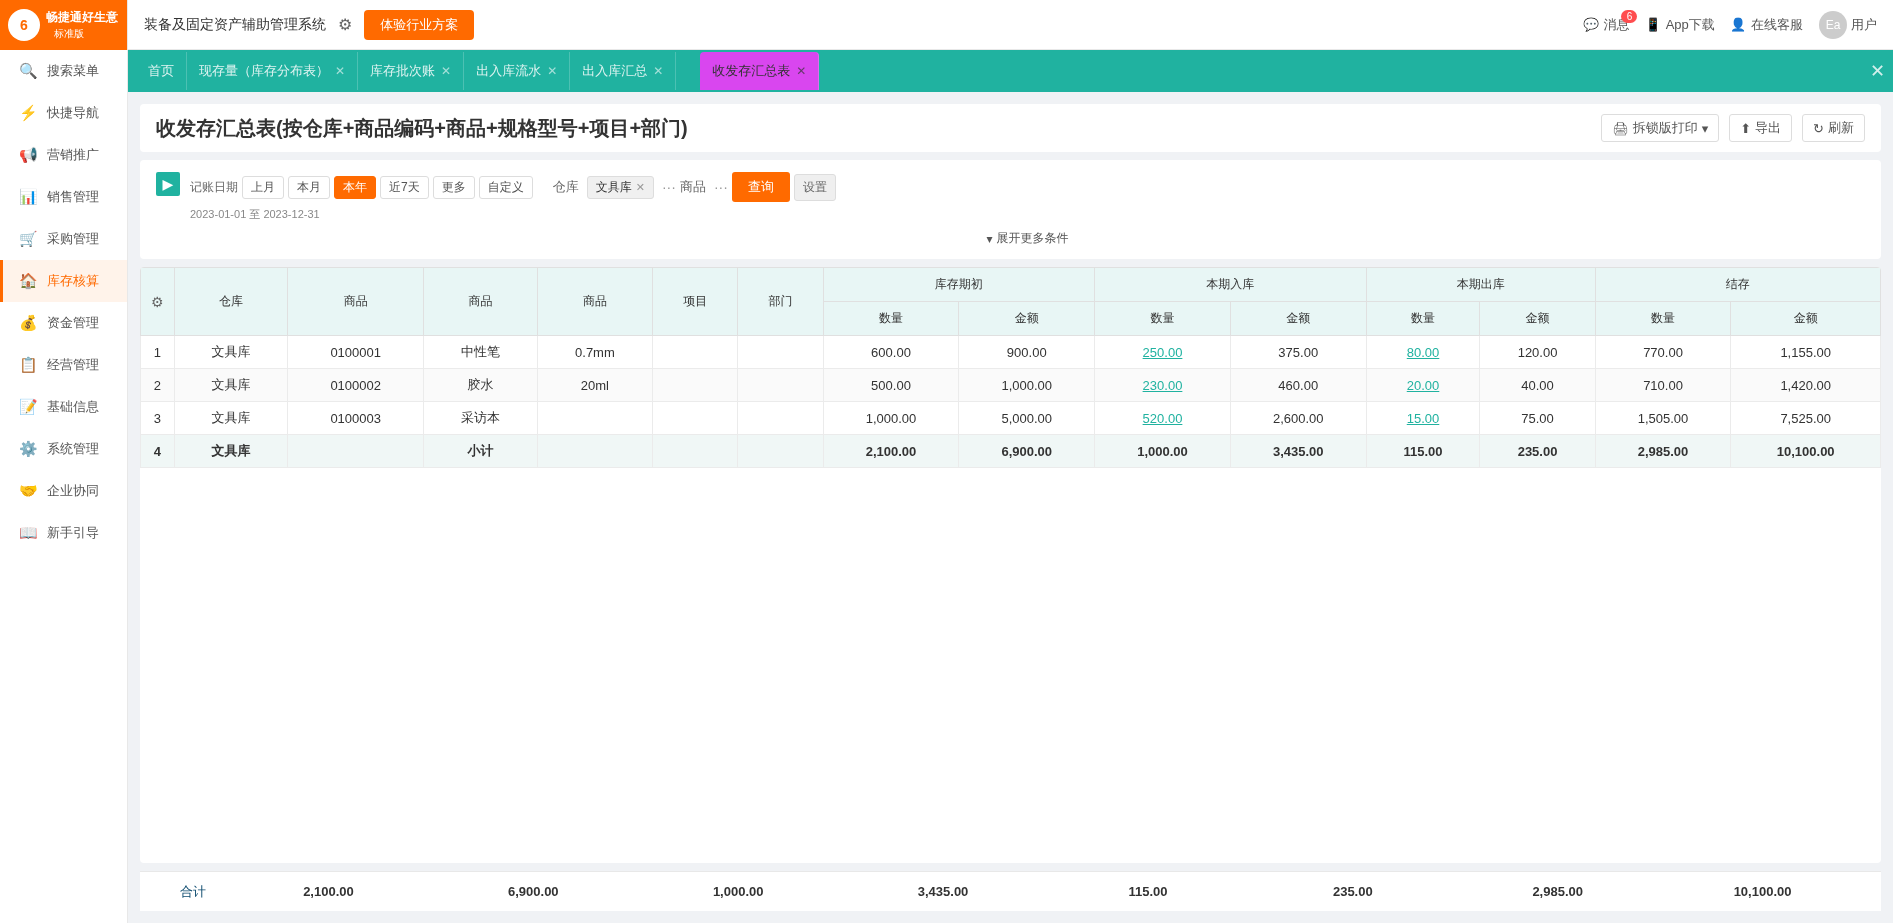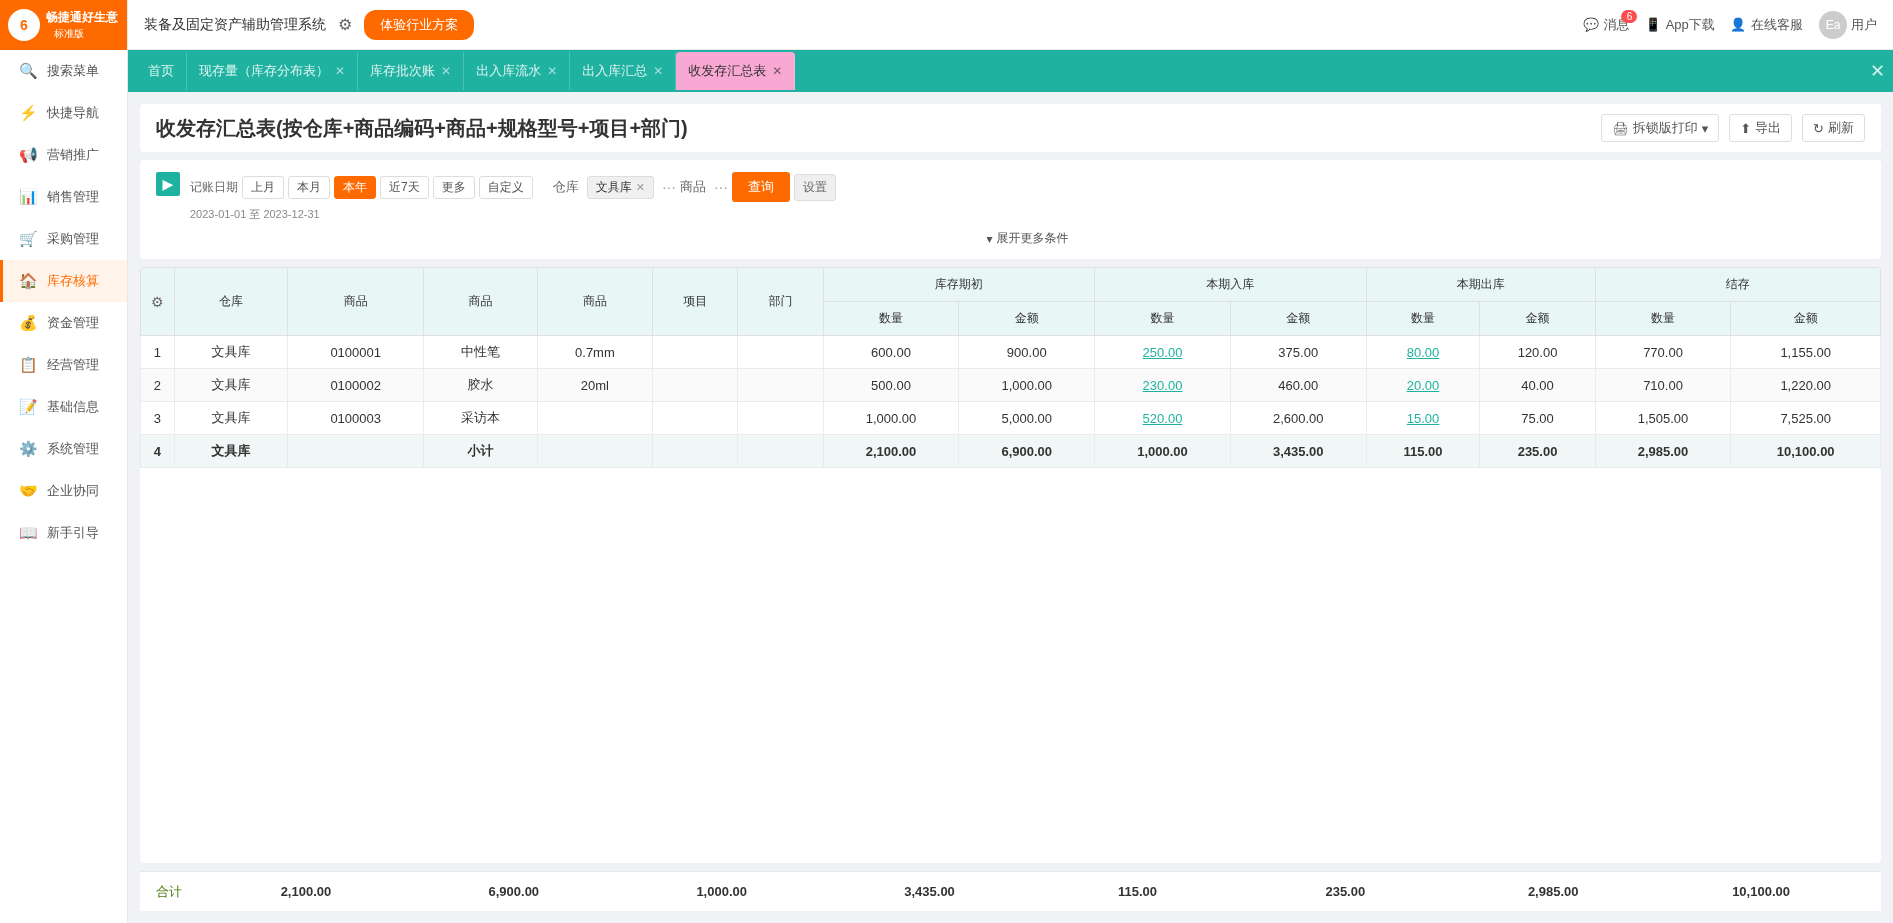--- a/index.html
+++ b/index.html
@@ -17,30 +17,30 @@
     .sidebar-item .icon { font-size: 15px; width: 20px; text-align: center; }
 
     
     .main { flex: 1; display: flex; flex-direction: column; overflow: hidden; }
 
     
     .top-header { background: #fff; height: 50px; display: flex; align-items: center; padding: 0 16px; border-bottom: 1px solid #e8e8e8; justify-content: space-between; flex-shrink: 0; }
     .top-header-left { display: flex; align-items: center; gap: 12px; }
     .system-title { font-size: 14px; color: #333; }
     .header-settings { color: #666; cursor: pointer; font-size: 16px; }
-    .trial-btn { background: #ff6a00; color: #fff; border: none; padding: 6px 16px; border-radius: 12px; cursor: pointer; font-size: 13px; }
+    .trial-btn { background: #ff6a00; color: #fff; border: none; padding: 6px 16px; border-radius: 4px; cursor: pointer; font-size: 13px; }
     .top-header-right { display: flex; align-items: center; gap: 16px; color: #555; font-size: 13px; }
     .top-header-right .icon-item { display: flex; align-items: center; gap: 4px; cursor: pointer; position: relative; }
     .badge { background: #ff4d4f; color: #fff; font-size: 10px; padding: 1px 4px; border-radius: 10px; position: absolute; top: -6px; right: -8px; min-width: 16px; text-align: center; }
     .user-avatar { width: 28px; height: 28px; background: #ccc; border-radius: 50%; display: flex; align-items: center; justify-content: center; color: #fff; font-size: 12px; }
 
     
     .tab-bar { background: #20b2a0; display: flex; align-items: center; padding: 4px 8px; flex-shrink: 0; height: 42px; }
     .tab-item { padding: 0 12px; height: 38px; display: flex; align-items: center; gap: 6px; cursor: pointer; color: rgba(255,255,255,0.85); font-size: 13px; border-right: 1px solid rgba(255,255,255,0.2); }
-    .tab-item.active { background: #f9a8d4; color: #333; border-radius: 4px 4px 0 0; }
+    .tab-item.active { background: #d946ef; color: #333; border-radius: 4px 4px 0 0; margin-left: 24px; }
     .tab-close { font-size: 12px; color: inherit; cursor: pointer; opacity: 0.7; }
     .tab-bar-close { margin-left: auto; color: #fff; cursor: pointer; font-size: 18px; opacity: 0.8; }
 
     
     .page-content { flex: 1; background: #f0f2f5; overflow: auto; padding: 12px; display: flex; flex-direction: column; gap: 8px; }
 
     
     .card { background: #fff; border-radius: 4px; padding: 12px 16px; }
 
     
@@ -73,21 +73,21 @@
     .link-text { color: #20b2a0; text-decoration: underline; cursor: pointer; }
     .subtotal-row { background: #f0f7f6 !important; font-weight: bold; }
     .subtotal-row td { font-weight: bold; }
 
     
     .table-settings { width: 32px; text-align: center; }
     .gear-icon { color: #666; cursor: pointer; font-size: 14px; }
 
     
     .footer-bar { background: #fff; border-top: 1px solid #e8e8e8; padding: 8px 16px; display: flex; align-items: center; font-size: 13px; color: #333; flex-shrink: 0; height: 40px; }
-    .footer-label { margin-right: 20px; color: #4d7c0f; }
+    .footer-label { margin-right: 20px; color: #0c4a6e; margin-left: 24px; }
     .footer-values { display: flex; gap: 0; flex: 1; }
     .footer-cell { flex: 1; text-align: center; font-weight: bold; color: #333; }
   </style>
 </head>
 <body>
 
 <div class="sidebar">
   <div class="sidebar-logo">
     <div class="logo-icon">6</div>
     <div>
@@ -321,21 +321,21 @@
               <td>20ml</td>
               <td></td>
               <td></td>
               <td>500.00</td>
               <td>1,000.00</td>
               <td><span class="link-text">230.00</span></td>
               <td>460.00</td>
               <td><span class="link-text">20.00</span></td>
               <td>40.00</td>
               <td>710.00</td>
-              <td>1,220.00</td>
+              <td>1,420.00</td>
             </tr>
             <tr>
               <td>3</td>
               <td>文具库</td>
               <td>0100003</td>
               <td>采访本</td>
               <td></td>
               <td></td>
               <td></td>
               <td>1,000.00</td>

